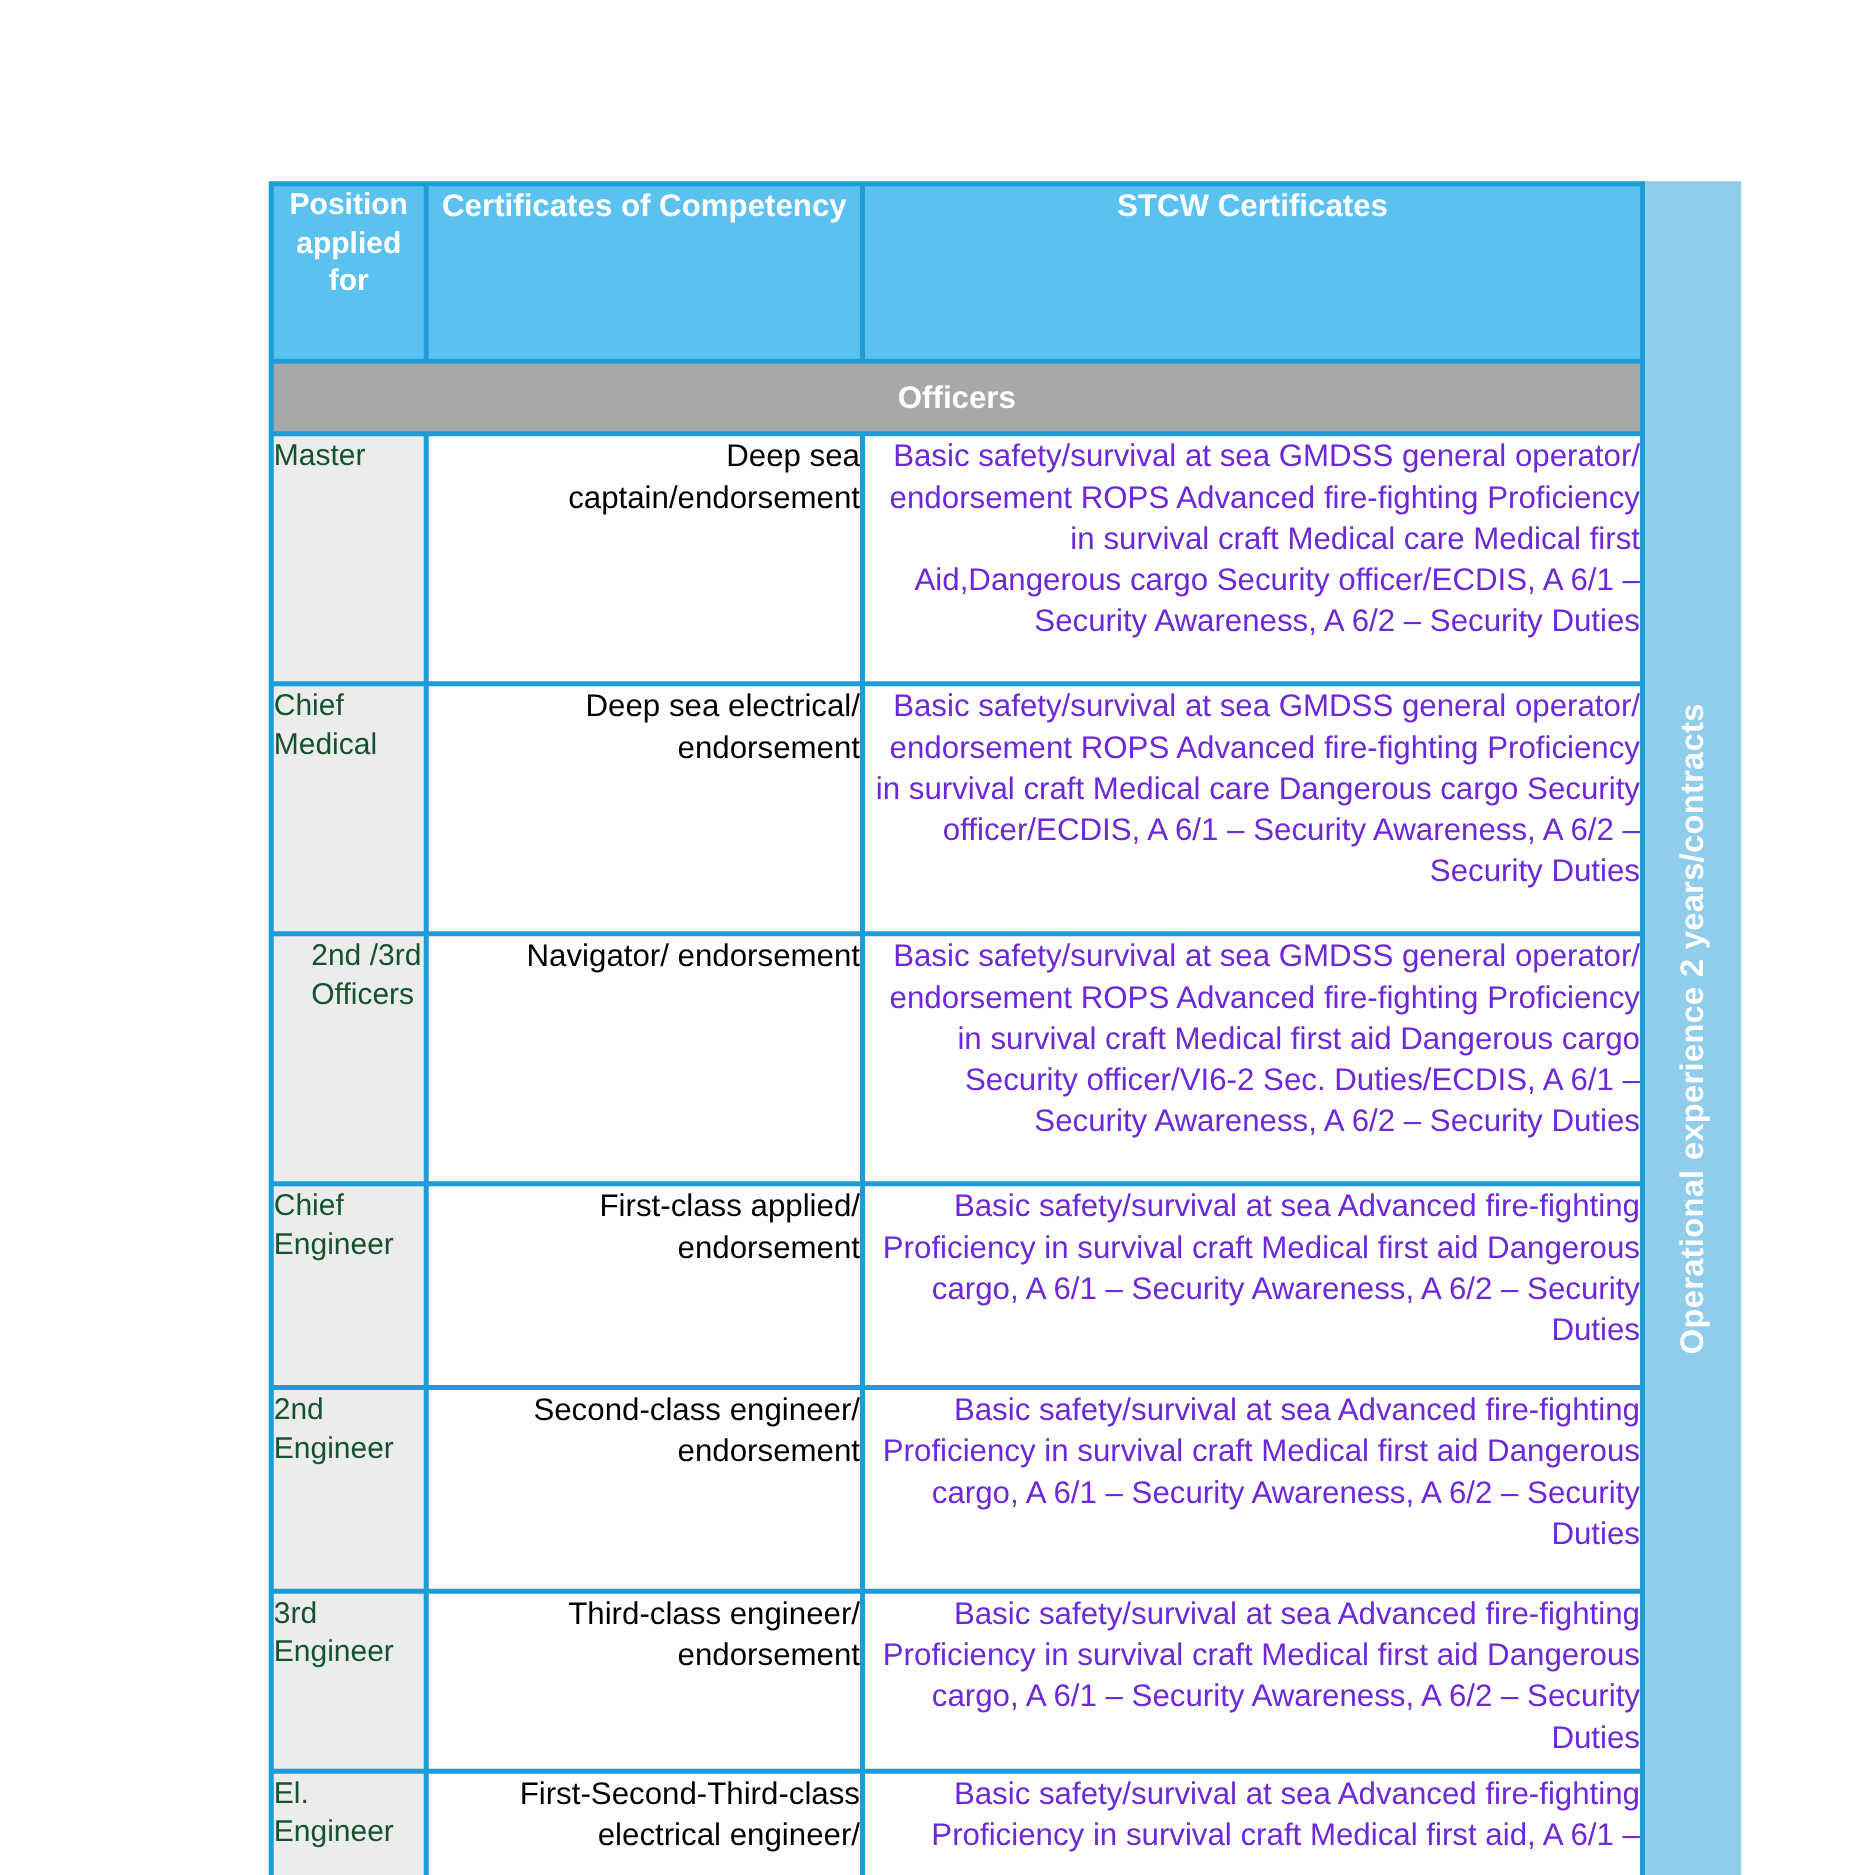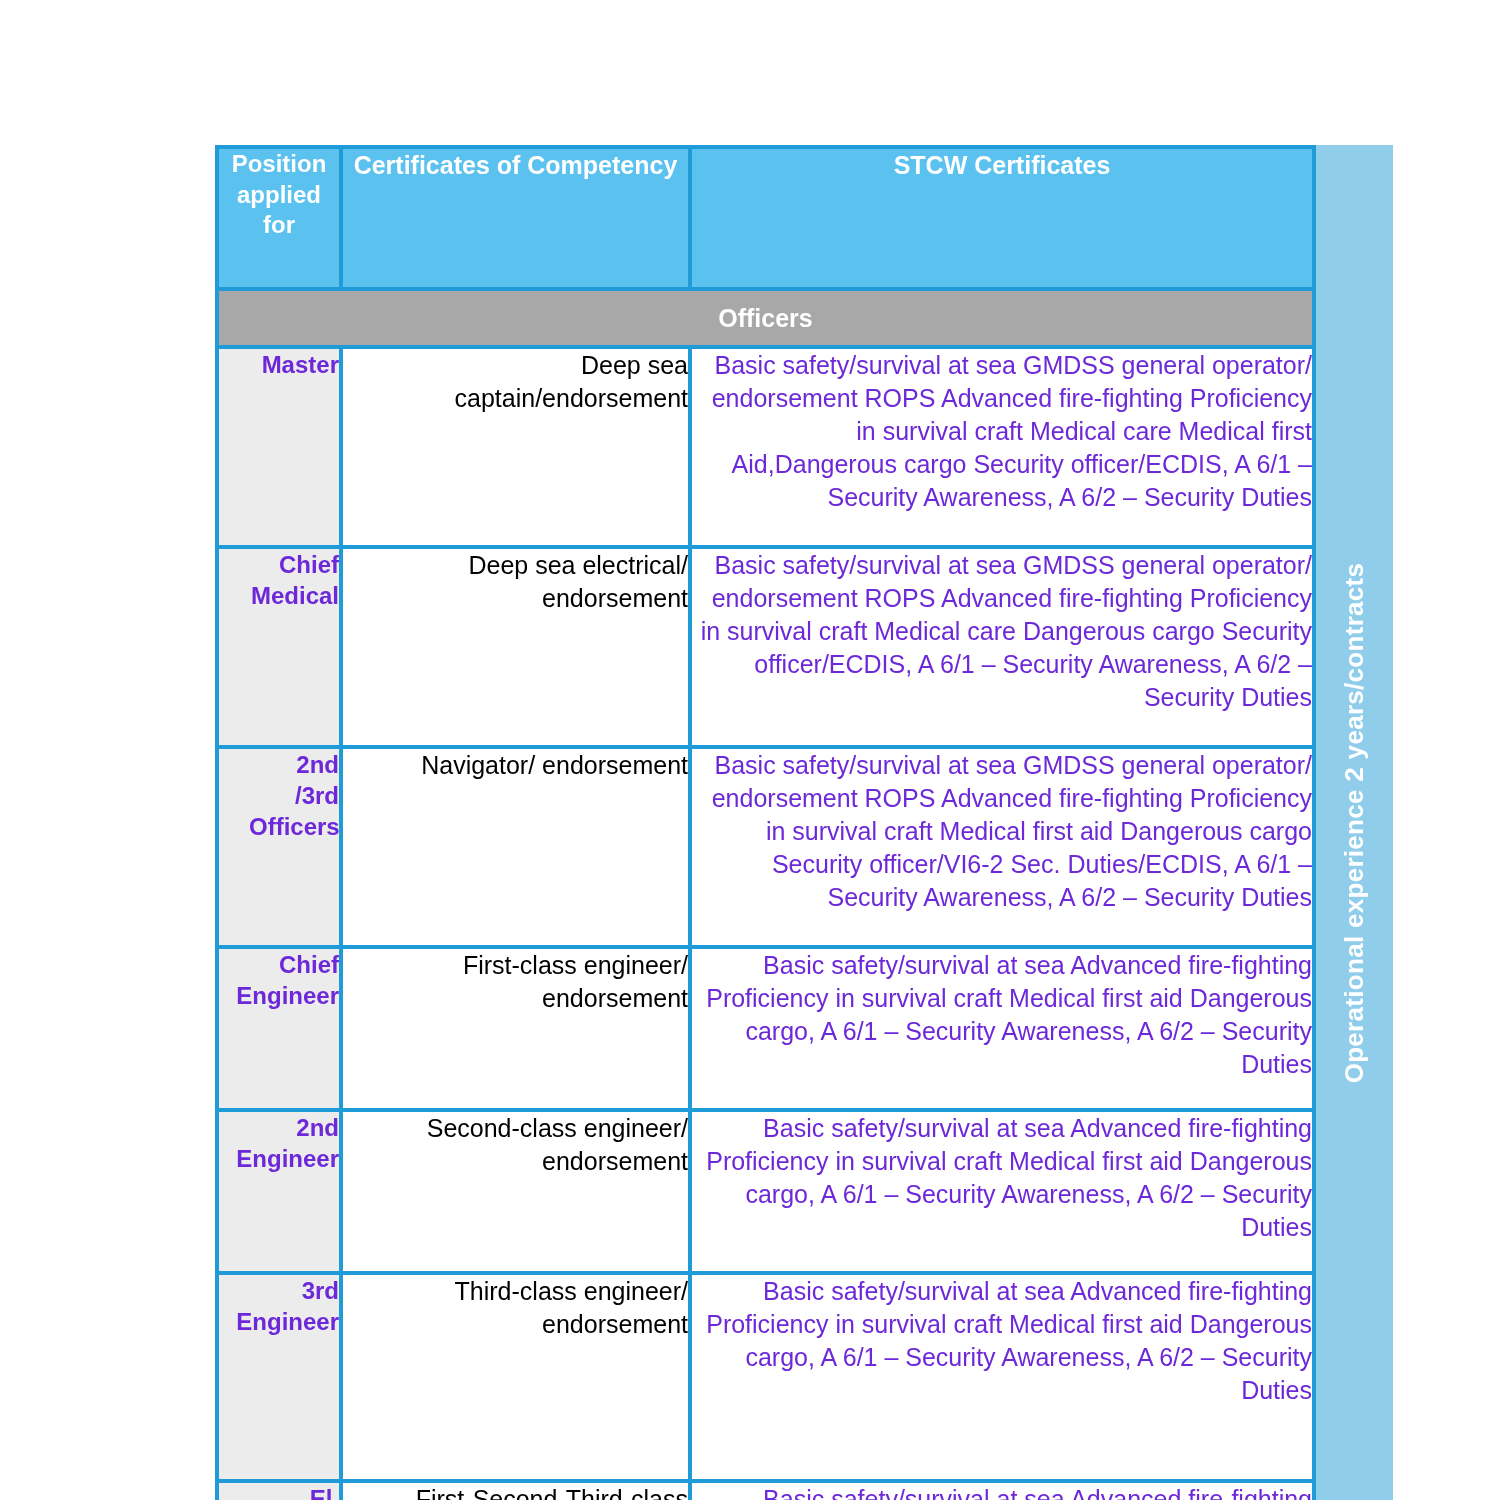--- a/index.html
+++ b/index.html
@@ -97,24 +97,24 @@
     font-weight: 700;
     text-align: center;
     height: 54px;
     line-height: 54px;
     vertical-align: middle;
   }
 
   
   .pos-cell {
     background: #ececec;
-    color: #6d28d9;
+    color: #14532d;
     font-size: 24px;
-    font-weight: 700;
-    text-align: right;
+    font-weight: 400;
+    text-align: left;
     padding-top: 26px;
     box-sizing: border-box;
     line-height: 1.3;
   }
 
   
   .coc-cell {
     background: #ffffff;
     color: #000000;
     font-size: 25px;
@@ -212,40 +212,40 @@
           </td>
           <td class="stcw-cell">Basic safety/survival at sea GMDSS general operator/ endorsement ROPS Advanced fire-fighting Proficiency in survival craft Medical first aid Dangerous cargo Security officer/VI6-2 Sec. Duties/ECDIS, A 6/1 – Security Awareness, A 6/2 – Security Duties</td>
         </tr>
 
         <tr>
           <td class="pos-cell" style="height:159px;">
             <div>Chief</div>
             <div>Engineer</div>
           </td>
           <td class="coc-cell">
-            <div>First-class engineer/</div>
+            <div>First-class applied/</div>
             <div>endorsement</div>
           </td>
           <td class="stcw-cell">Basic safety/survival at sea Advanced fire-fighting Proficiency in survival craft Medical first aid Dangerous cargo, A 6/1 – Security Awareness, A 6/2 – Security Duties</td>
         </tr>
 
         <tr>
           <td class="pos-cell" style="height:159px;">
             <div>2nd</div>
             <div>Engineer</div>
           </td>
           <td class="coc-cell">
             <div>Second-class engineer/</div>
             <div>endorsement</div>
           </td>
           <td class="stcw-cell">Basic safety/survival at sea Advanced fire-fighting Proficiency in survival craft Medical first aid Dangerous cargo, A 6/1 – Security Awareness, A 6/2 – Security Duties</td>
         </tr>
 
         <tr>
-          <td class="pos-cell" style="height:204px;">
+          <td class="pos-cell" style="height:140px;">
             <div>3rd</div>
             <div>Engineer</div>
           </td>
           <td class="coc-cell">
             <div>Third-class engineer/</div>
             <div>endorsement</div>
           </td>
           <td class="stcw-cell">Basic safety/survival at sea Advanced fire-fighting Proficiency in survival craft Medical first aid Dangerous cargo, A 6/1 – Security Awareness, A 6/2 – Security Duties</td>
         </tr>
 

